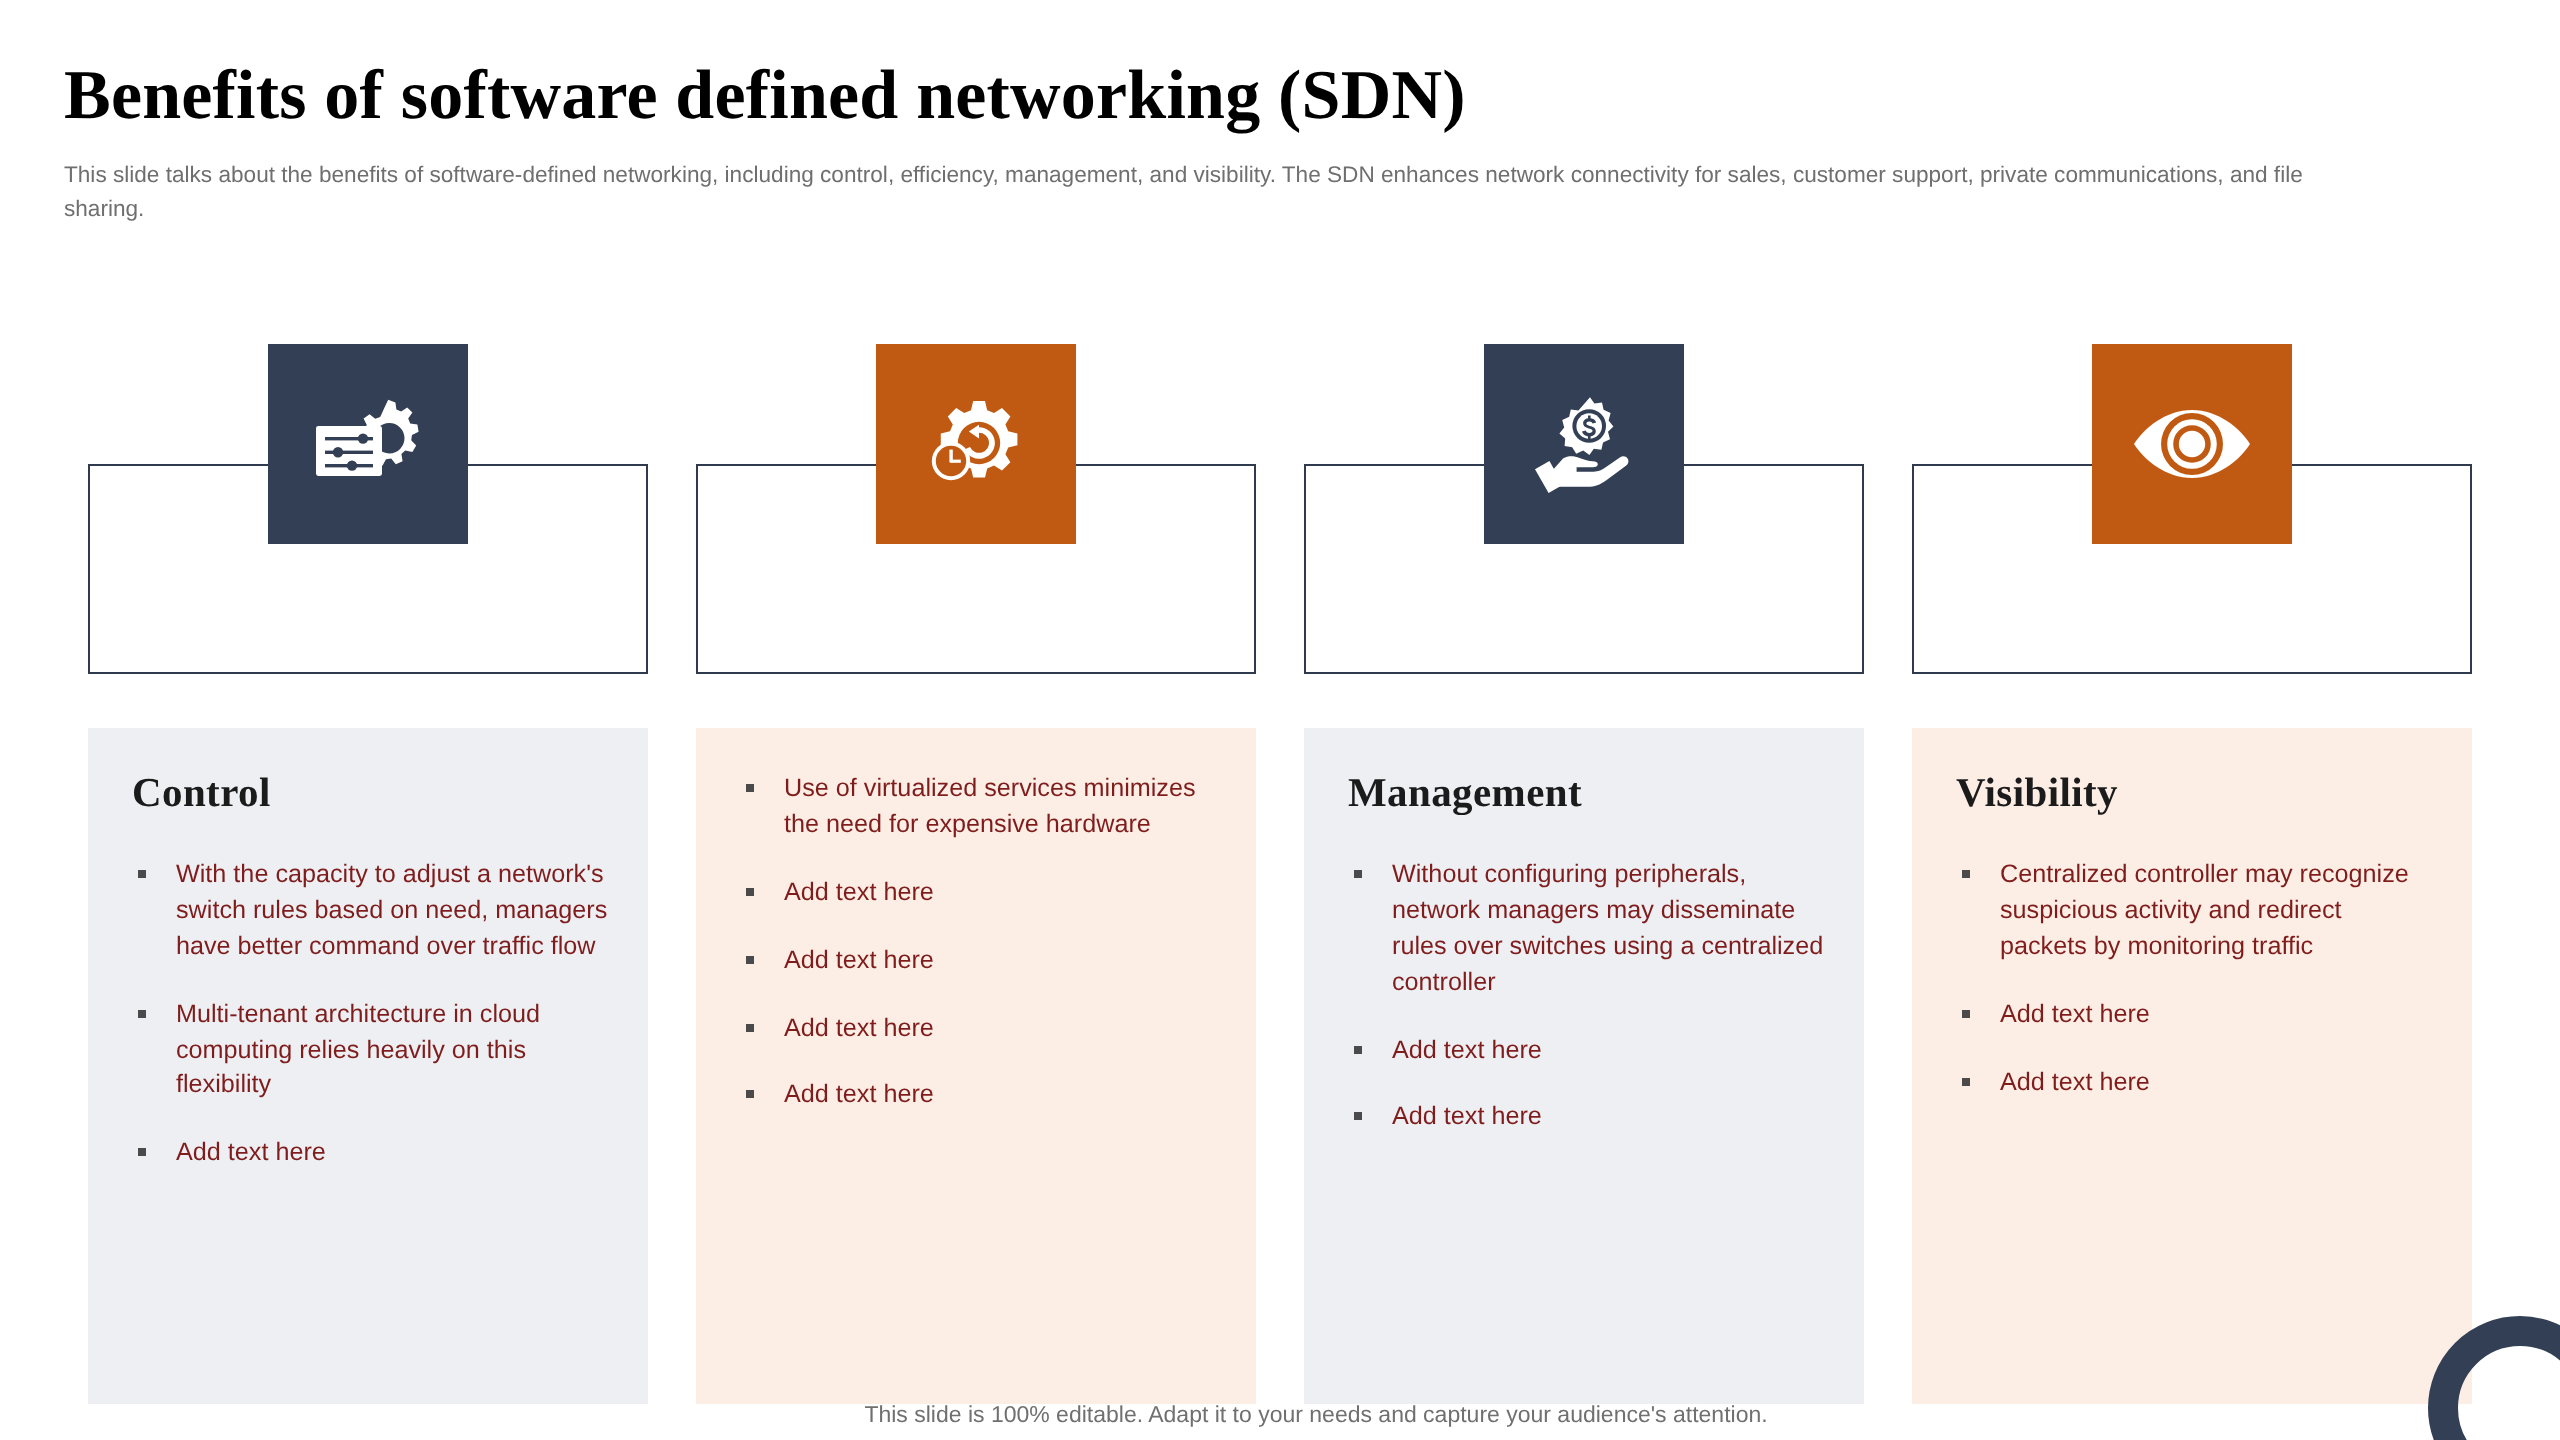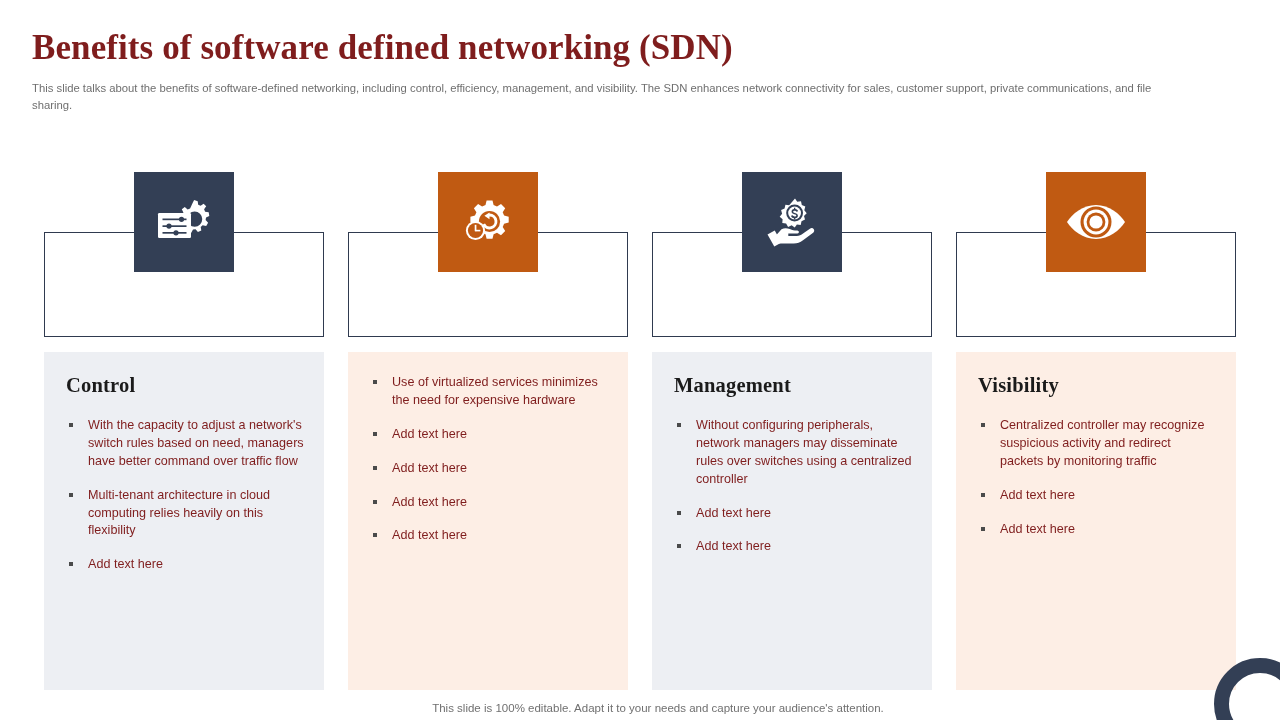--- a/index.html
+++ b/index.html
@@ -22,21 +22,21 @@
   .header {
     position: absolute;
     left: 32px;
     top: 28px;
     width: 1180px;
   }
   .slide-title {
     font-family: "Liberation Serif", serif;
     font-size: 35px;
     font-weight: 700;
-    color: #7f1d1d;
+    color: #000000;
     letter-spacing: 0.1px;
     line-height: 1.15;
     white-space: nowrap;
   }
   .slide-subtitle {
     margin-top: 12px;
     font-family: Liberation Sans, sans-serif;
     font-size: 11.3px;
     line-height: 1.45;
     color: #6f6f6f;
@@ -82,21 +82,21 @@
     align-items: center;
     justify-content: center;
     z-index: 3;
   }
   .icon-tile.navy  { background: #333f55; }
   .icon-tile.orange{ background: #c05a12; }
   .icon-tile svg { display: block; }
 
   
   .panel {
-    margin-top: 15px;
+    margin-top: 27px;
     padding: 22px 20px 20px 22px;
     height: 338px;
     z-index: 0;
   }
   .panel.gray  { background: #edeff3; }
   .panel.peach { background: #fdeee5; }
 
   .panel-title {
     font-family: "Liberation Serif", serif;
     font-size: 20.5px;

